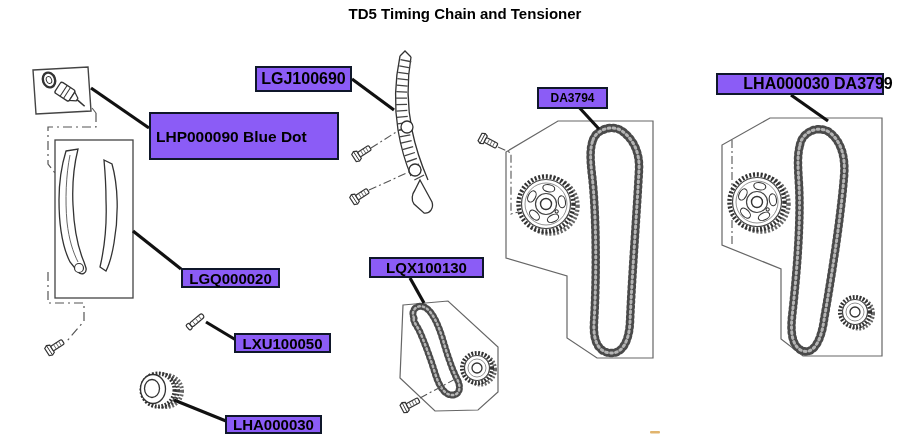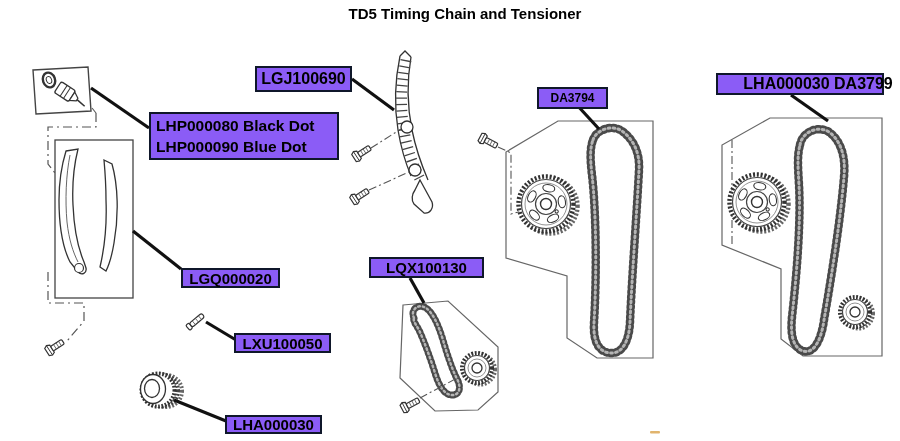--- a/index.html
+++ b/index.html
@@ -165,21 +165,20 @@
     </g>
 
     <rect x="650" y="431" width="10" height="2.5" rx="1" fill="#d79b3c" opacity="0.75"></rect>
   </svg>
 
   <div class="callout" style="left:255px;top:66px;width:97px;height:26px;font-size:16px;">
     <span>LGJ100690</span>
   </div>
 
   <div class="callout two-line" style="left:149px;top:112px;width:190px;height:48px;font-size:15.5px;">
-    <span>LHP000080 Black Dot</span>
     <span>LHP000090 Blue Dot</span>
   </div>
 
   <div class="callout" style="left:537px;top:70px;width:71px;height:22px;font-size:12px;margin-top:17px;">
     <span>DA3794</span>
   </div>
 
   <div class="callout" style="left:716px;top:73px;width:168px;height:22px;font-size:16px;padding-left:36px;">
     <span>LHA000030 DA3799</span>
   </div>

